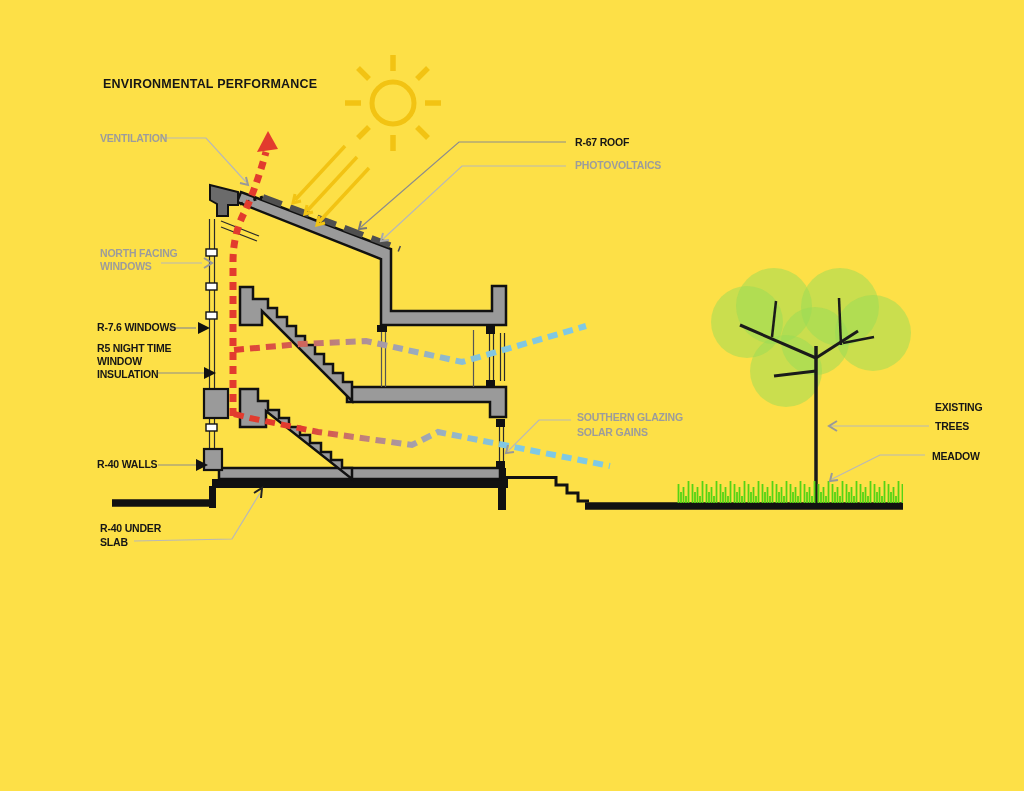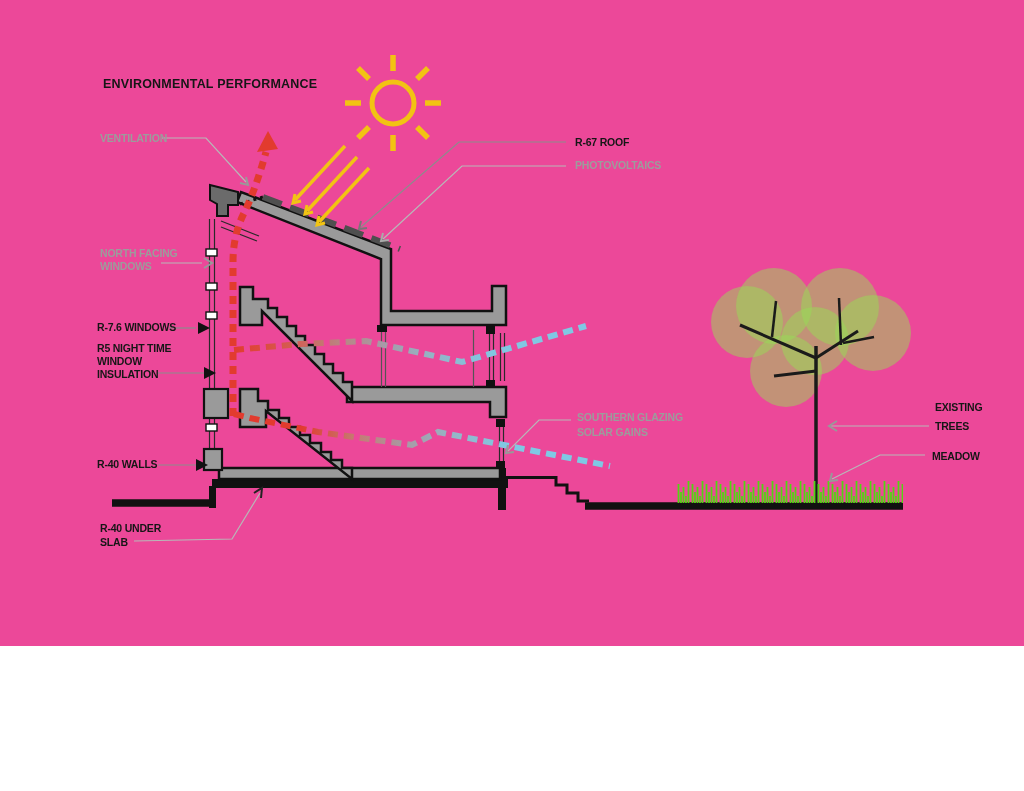--- a/index.html
+++ b/index.html
@@ -1,16 +1,16 @@
 <!DOCTYPE html>
 <html><head>
 <meta charset="utf-8">
 <style>
   html,body{margin:0;padding:0;background:#ffffff;}
-  .stage{position:relative;width:1024px;height:646px;background:#ec4899;overflow:hidden;
+  .stage{position:relative;width:1024px;height:791px;background:#fde047;overflow:hidden;
          font-family:"Liberation Sans","DejaVu Sans",sans-serif;}
   svg{position:absolute;left:0;top:0;}
   .lbl{font-family:"Liberation Sans","DejaVu Sans",sans-serif;font-weight:700;
        font-size:10.5px;letter-spacing:-0.2px;}
   .lbl-dark{fill:#161616;}
   .lbl-gray{fill:#9C9C9C;}
   .title-lbl{font-size:12.5px;letter-spacing:0.2px;fill:#161616;}
   .leader{fill:none;stroke-width:1.2;}
   .vee{fill:none;stroke-width:2;}
 </style>

